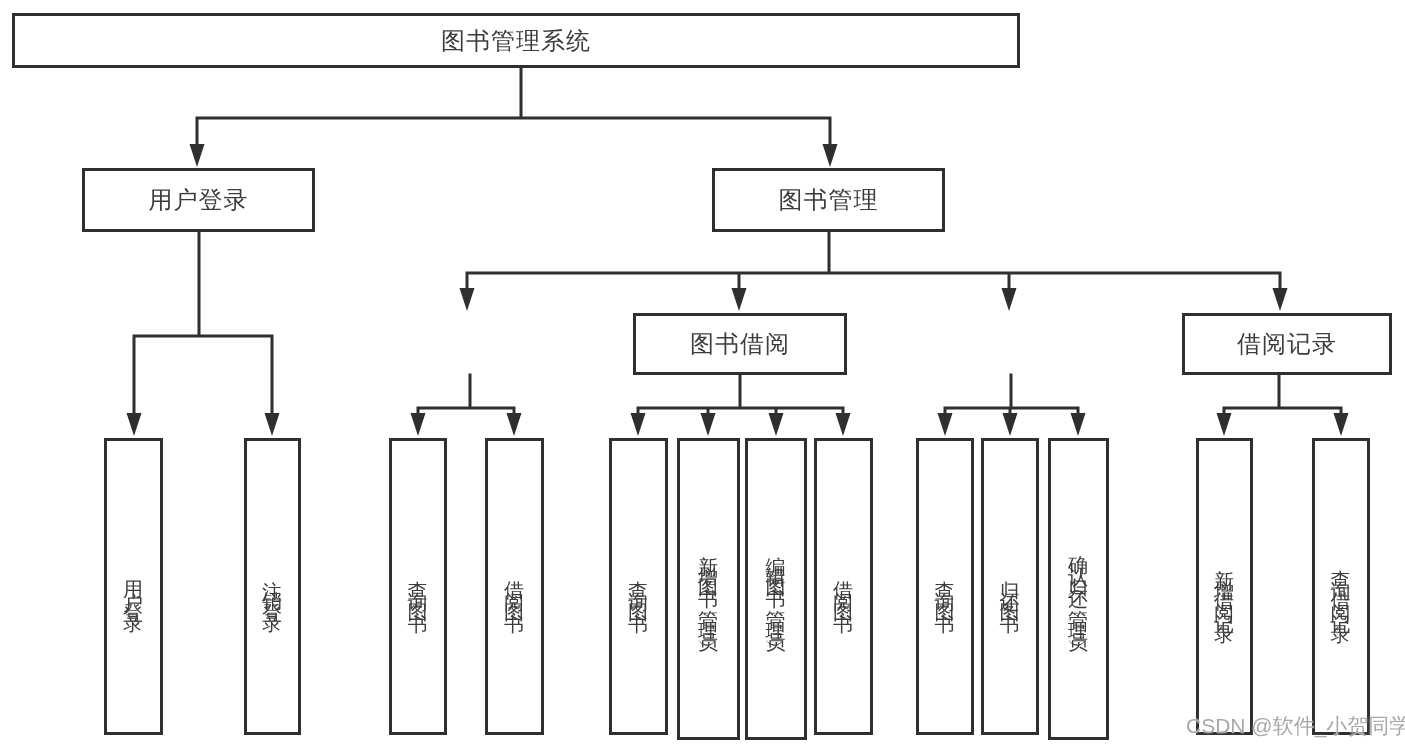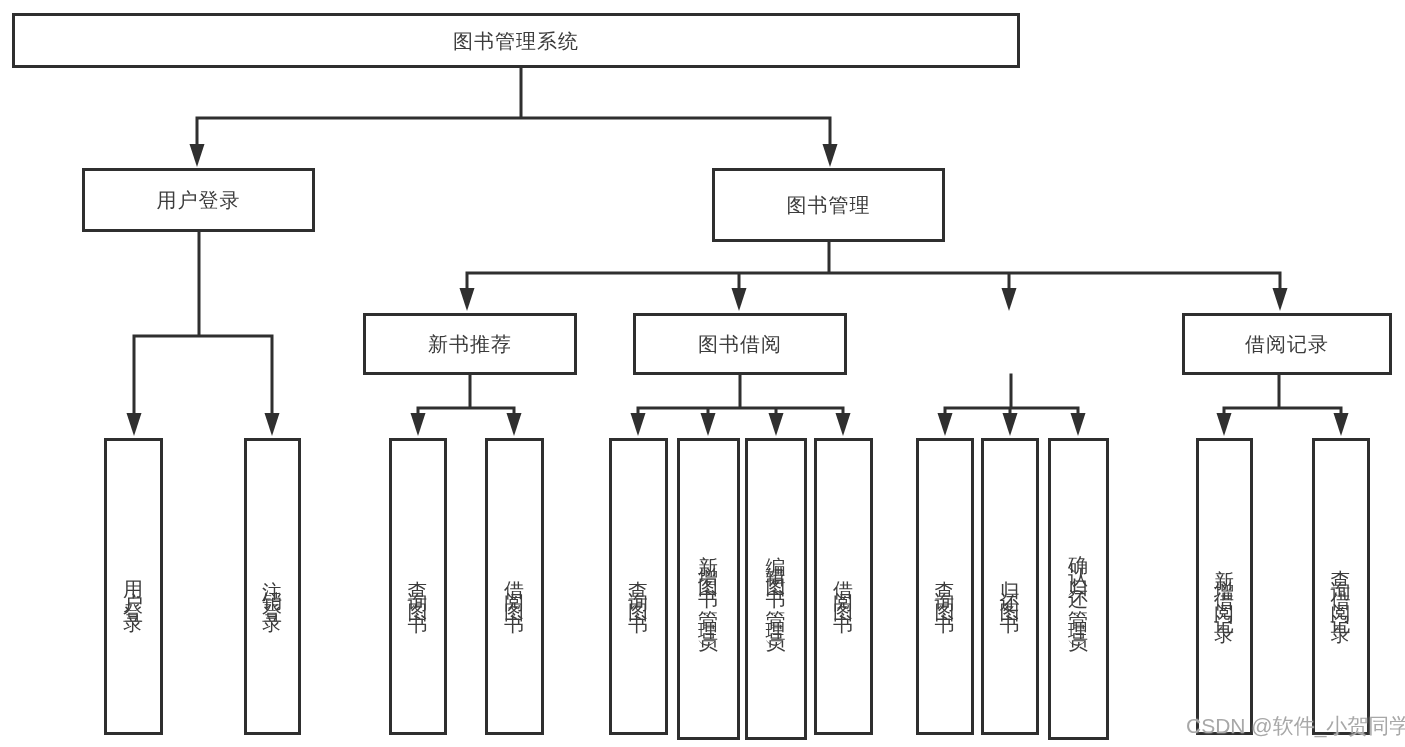--- a/index.html
+++ b/index.html
@@ -23,35 +23,35 @@
   }
   .box {
     position: absolute;
     box-sizing: border-box;
     background: #ffffff;
     border: 3px solid #2f2f2f;
     color: #3c3c3c;
     display: flex;
     align-items: center;
     justify-content: center;
-    font-size: 20px;
+    font-size: 24px;
     line-height: 1;
     z-index: 2;
     letter-spacing: 1px;
   }
   .leaf {
     writing-mode: vertical-rl;
     text-orientation: mixed;
     letter-spacing: 11px;
     font-size: 20px;
   }
   
   .n-root          { left: 12px;   top: 13px;  width: 1008px; height: 55px; }
   .n-user-login    { left: 82px;   top: 168px; width: 233px;  height: 64px; }
-  .n-book-mgmt     { left: 712px;  top: 168px; width: 233px;  height: 74px; }
+  .n-book-mgmt     { left: 712px;  top: 168px; width: 233px;  height: 64px; }
   .n-new-book      { left: 363px;  top: 313px; width: 214px;  height: 62px; }
   .n-book-borrow   { left: 633px;  top: 313px; width: 214px;  height: 62px; }
   .n-current       { left: 905px;  top: 313px; width: 212px;  height: 62px; }
   .n-record        { left: 1182px; top: 313px; width: 210px;  height: 62px; }
   .l-ul-login      { left: 104px;  top: 438px; width: 59px;   height: 297px; }
   .l-ul-logout     { left: 244px;  top: 438px; width: 57px;   height: 297px; }
   .l-nb-query      { left: 389px;  top: 438px; width: 58px;   height: 297px; }
   .l-nb-borrow     { left: 485px;  top: 438px; width: 59px;   height: 297px; }
   .l-bb-query      { left: 609px;  top: 438px; width: 59px;   height: 297px; }
   .l-bb-add        { left: 677px;  top: 438px; width: 63px;   height: 302px; }
@@ -115,23 +115,20 @@
     <span>图书管理系统</span>
   </div>
 
   <div class="box n-user-login">
     <span>用户登录</span>
   </div>
   <div class="box n-book-mgmt">
     <span>图书管理</span>
   </div>
 
-  <div class="box n-new-book">
-    <span>新书推荐</span>
-  </div>
   <div class="box n-book-borrow">
     <span>图书借阅</span>
   </div>
   <div class="box n-record">
     <span>借阅记录</span>
   </div>
 
   <div class="box leaf l-ul-login">
     <span>用户登录</span>
   </div>

